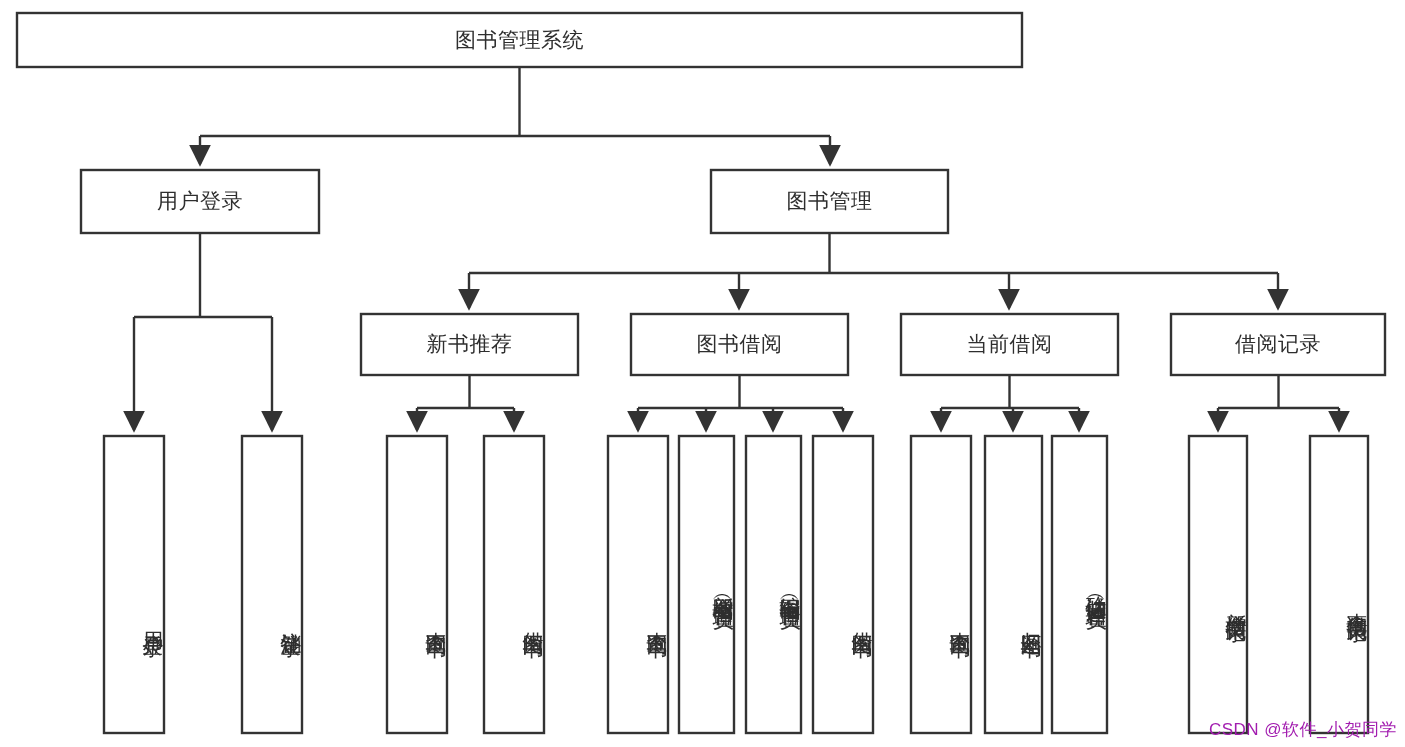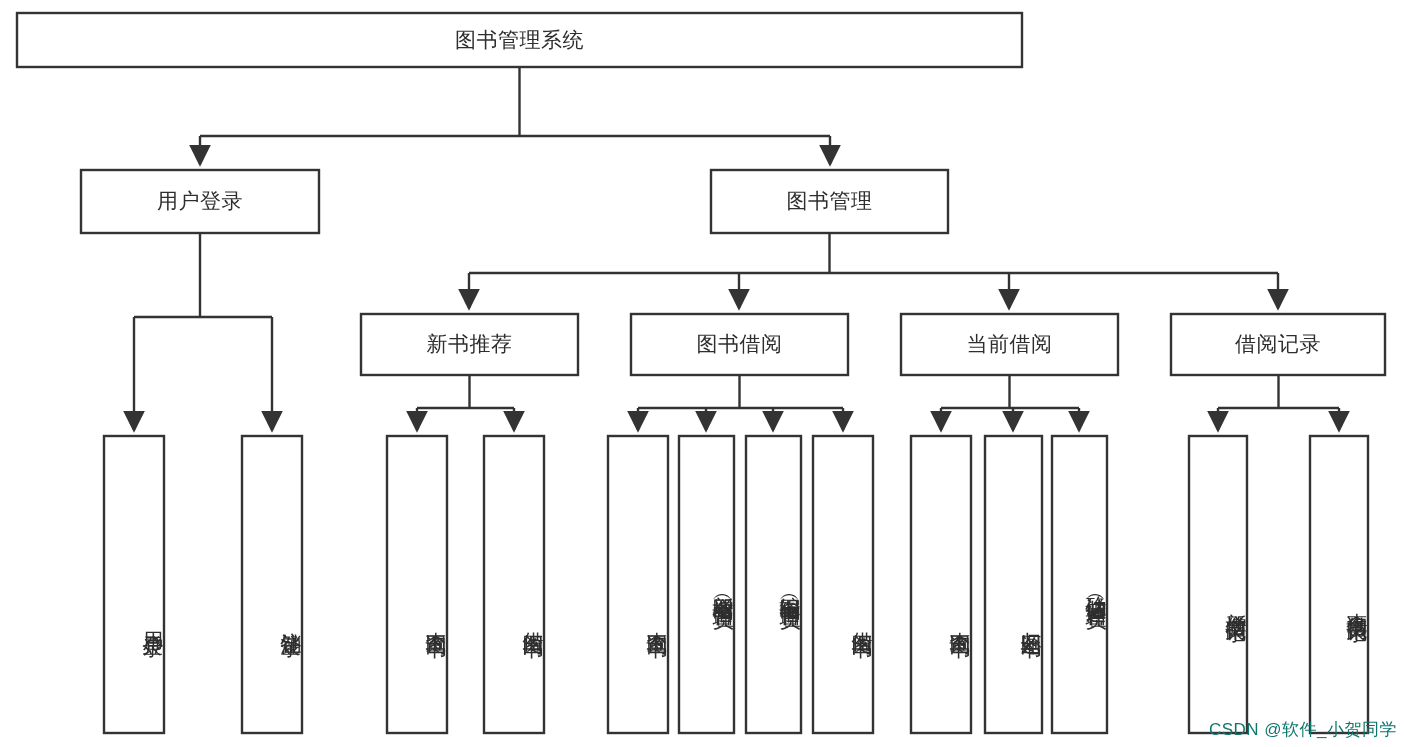--- a/index.html
+++ b/index.html
@@ -58,21 +58,21 @@
     align-items: flex-start;
     justify-content: center;
     white-space: nowrap;
     pointer-events: none;
     user-select: none;
   }
   .watermark {
     position: absolute;
     right: 8px;
     bottom: 6px;
-    color: #0f766e;
+    color: #a21caf;
     font-size: 17px;
     font-family: "Liberation Sans", "DejaVu Sans", sans-serif;
     letter-spacing: 0.5px;
     white-space: nowrap;
     user-select: none;
   }
 </style>
 </head>
 <body>
 

